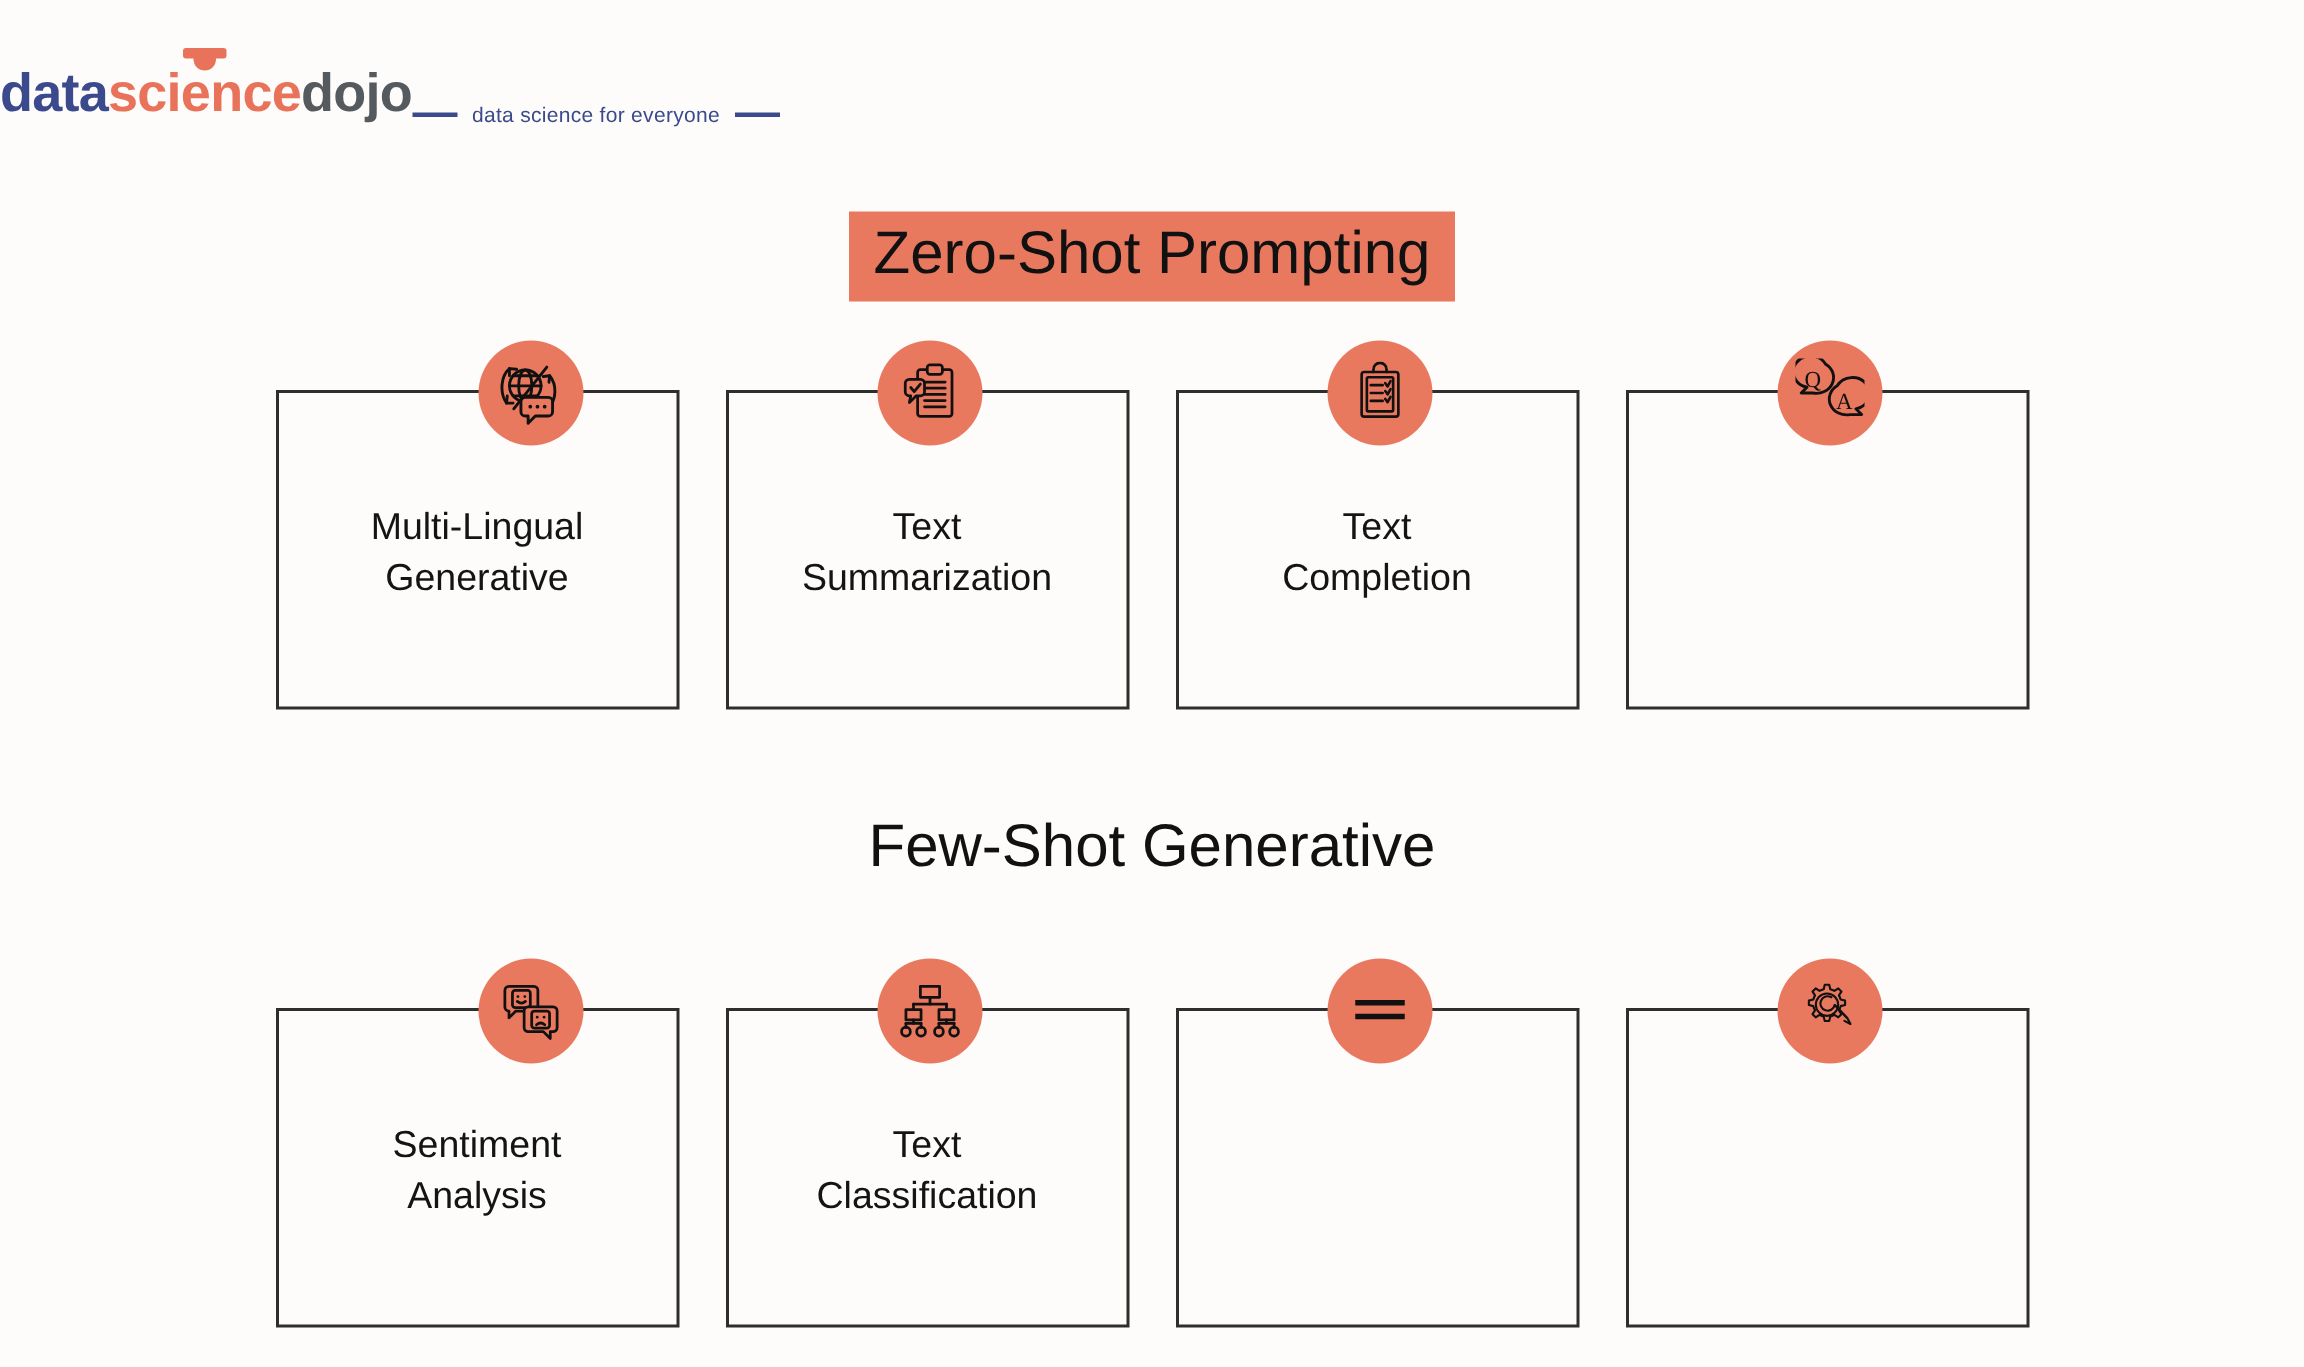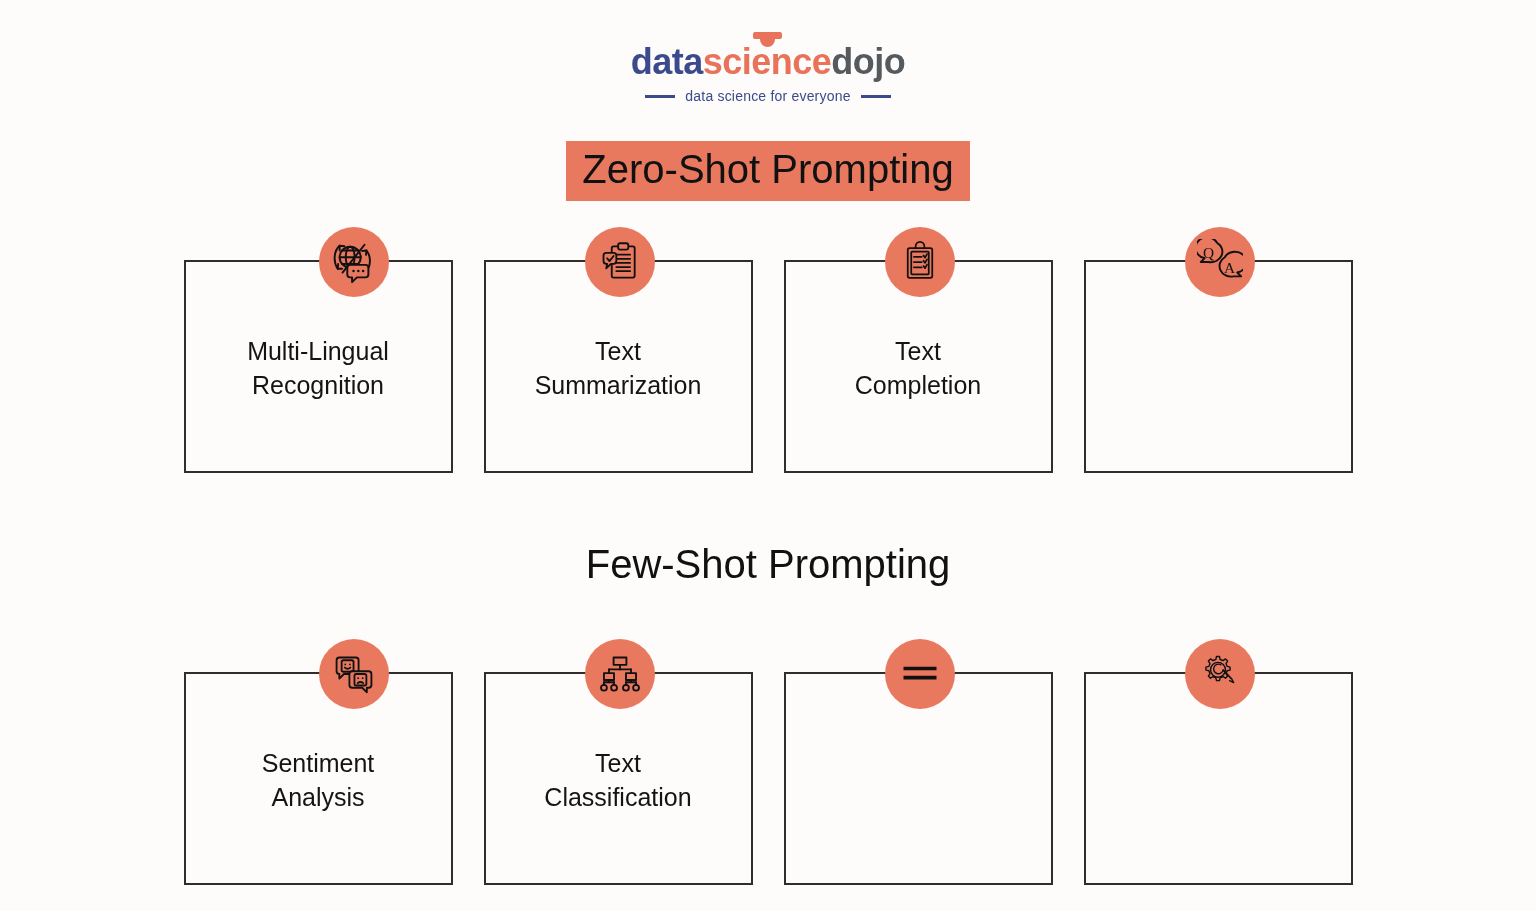--- a/index.html
+++ b/index.html
@@ -16,22 +16,22 @@
     position: relative;
   }
 
   
   .logo-block {
     position: absolute;
     left: 0;
     right: 0;
     top: 44px;
     display: flex;
-    flex-direction: column;
-    align-items: center;
+    flex-direction: row;
+    align-items: flex-start;
   }
   .logo-wordmark {
     font-size: 36px;
     font-weight: 700;
     letter-spacing: -0.5px;
     line-height: 1;
     position: relative;
     white-space: nowrap;
   }
   .logo-wordmark .lw-data { color: #3a4a8c; }
@@ -52,21 +52,21 @@
     left: 122px;
     width: 29px;
     height: 7px;
     background: #e8735a;
     border-radius: 2px;
   }
   .logo-tagline-row {
     display: flex;
     align-items: center;
     gap: 10px;
-    margin-top: 8px;
+    margin-top: 24px;
   }
   .logo-dash {
     width: 30px;
     height: 3px;
     background: #3a4a8c;
   }
   .logo-tagline {
     font-size: 14px;
     color: #3a4a8c;
     letter-spacing: 0.2px;
@@ -186,21 +186,21 @@
         <path d="M37 12 L32.5 12.5 M37 12 L36.5 16.5"></path>
         <path d="M36 34 L31.5 34 M36 34 L36.5 29.5"></path>
         <path d="M20 27 h16 a3 3 0 0 1 3 3 v7 a3 3 0 0 1 -3 3 h-9 l-5 5 v-5 h-2 a3 3 0 0 1 -3 -3 v-7 a3 3 0 0 1 3 -3 z" fill="#e8795f"></path>
         <circle cx="23.5" cy="33.5" r="1.3" fill="#111" stroke="none"></circle>
         <circle cx="28.5" cy="33.5" r="1.3" fill="#111" stroke="none"></circle>
         <circle cx="33.5" cy="33.5" r="1.3" fill="#111" stroke="none"></circle>
         <line x1="35" y1="6" x2="12" y2="35"></line>
       </svg>
     </div>
     <div class="card-label">Multi-Lingual
-Recognition</div>
+Generative</div>
   </div>
 
   <div class="card">
     <div class="card-icon off-mid">
       <svg width="44" height="44" viewBox="0 0 48 48" fill="none" stroke="#111" stroke-width="2" stroke-linecap="round" stroke-linejoin="round">
         <rect x="15" y="7" width="25" height="34" rx="2"></rect>
         <rect x="22" y="3.5" width="11" height="7" rx="2" fill="#e8795f"></rect>
         <line x1="20" y1="16" x2="35" y2="16"></line>
         <line x1="20" y1="20.5" x2="35" y2="20.5"></line>
         <line x1="20" y1="25" x2="35" y2="25"></line>
@@ -239,21 +239,21 @@
         <text x="12" y="20" font-family="Liberation Serif, serif" font-size="16" fill="#111" stroke="none" text-anchor="middle">Q</text>
         <path d="M29 19 a12 11 0 1 1 13 16 l4 4 h-8 a12 11 0 0 1 -9 -20 z" fill="#e8795f"></path>
         <text x="34" y="35" font-family="Liberation Serif, serif" font-size="16" fill="#111" stroke="none" text-anchor="middle">A</text>
       </svg>
     </div>
   </div>
 
 </div>
 
 <div class="section-heading" id="heading-few">
-  <span class="heading-text">Few-Shot Prompting</span>
+  <span class="heading-text">Few-Shot Generative</span>
 </div>
 
 <div class="card-row" id="row-few">
 
   <div class="card">
     <div class="card-icon off-left">
       <svg width="44" height="44" viewBox="0 0 48 48" fill="none" stroke="#111" stroke-width="2" stroke-linecap="round" stroke-linejoin="round">
         <path d="M8 6 h18 a3 3 0 0 1 3 3 v12 a3 3 0 0 1 -3 3 h-13 l-5 5 v-5 h-0 a3 3 0 0 1 -3 -3 v-12 a3 3 0 0 1 3 -3 z" fill="#e8795f"></path>
         <rect x="10.5" y="9" width="13" height="12.5" rx="2"></rect>
         <circle cx="14.5" cy="13.5" r="1" fill="#111" stroke="none"></circle>

